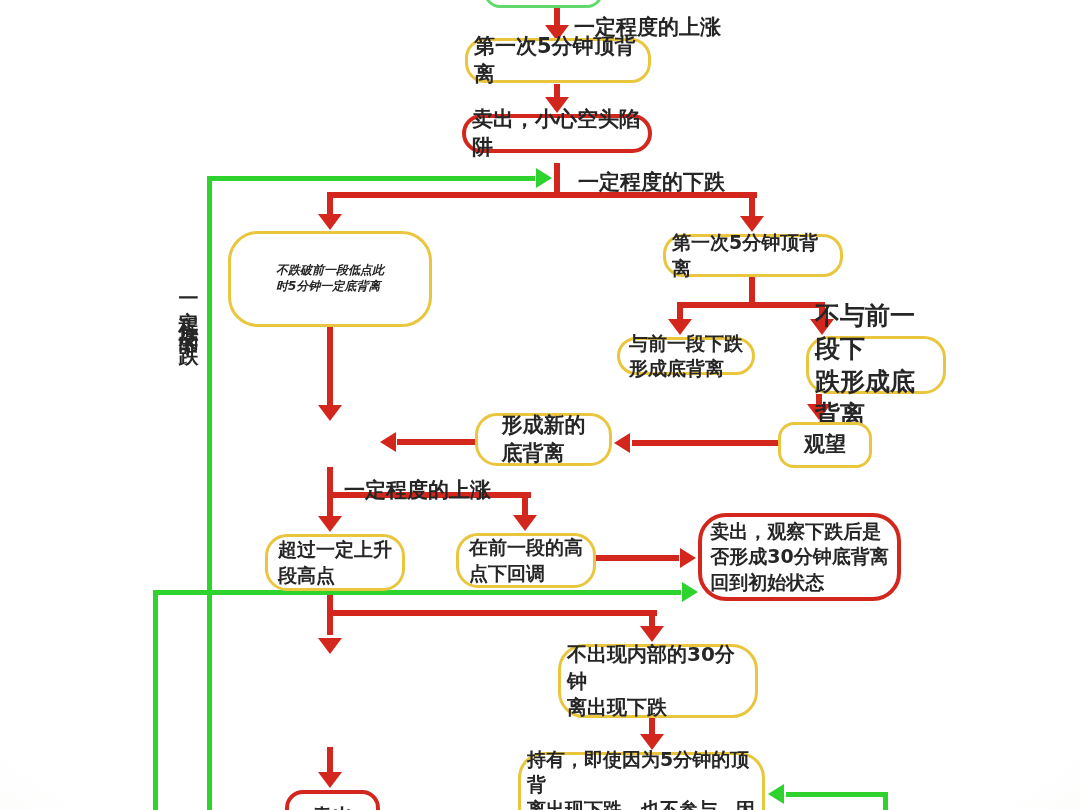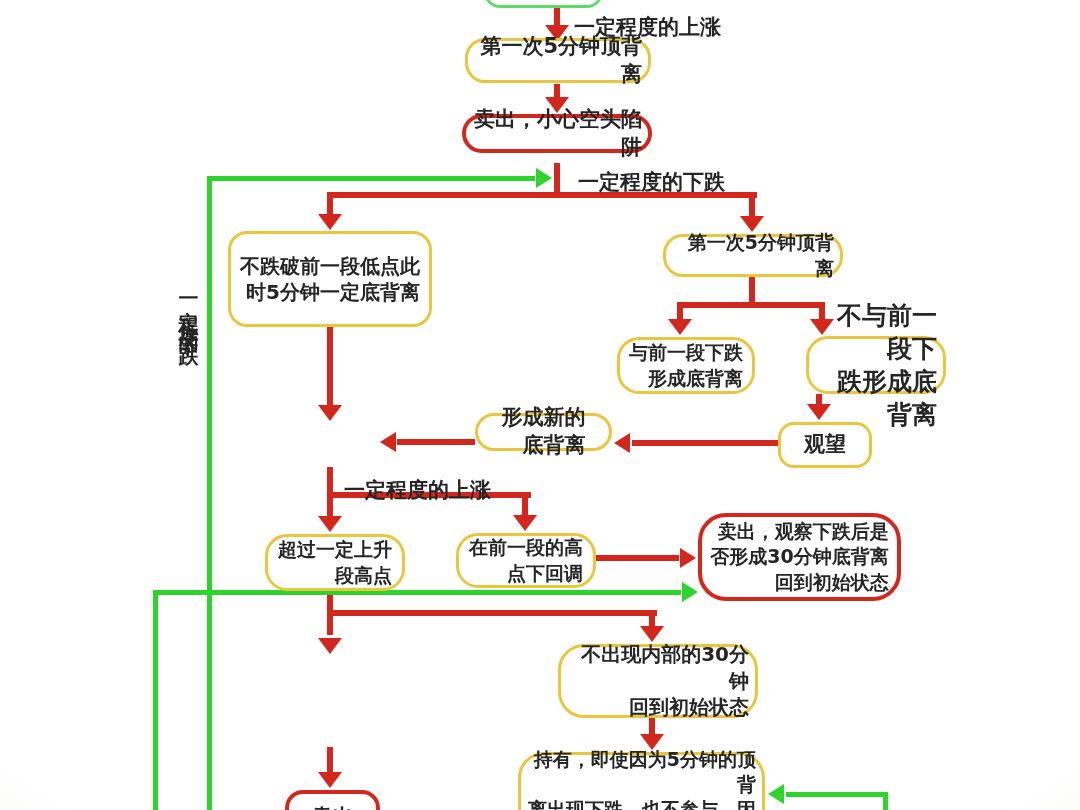--- a/index.html
+++ b/index.html
@@ -7,21 +7,21 @@
     --text:#262626; --node-bg:#ffffff;
   }
   html,body{margin:0;padding:0;}
   body{font-family:"DejaVu Sans","Liberation Sans",sans-serif;}
   #canvas{
     position:relative;width:1080px;height:810px;overflow:hidden;
     background:radial-gradient(120% 120% at 50% 45%, #ffffff 55%, #f4faf1 85%, #eaf5e5 100%);
   }
   .node{
     position:absolute;box-sizing:border-box;background:var(--node-bg);
-    display:flex;align-items:center;justify-content:center;text-align:right;
+    display:flex;align-items:center;justify-content:center;text-align:left;
     white-space:pre-line;color:var(--text);font-weight:600;line-height:1.32;
     padding:2px 6px;
   }
   .node.yellow{border:3.5px solid var(--yellow);}
   .node.red{border:4px solid var(--red);}
   .node.green{border:3px solid var(--green-box);}
   .seg{position:absolute;}
   .seg.red{background:var(--red);}
   .seg.green{background:var(--green-line);}
   .ah{position:absolute;width:0;height:0;}
@@ -79,39 +79,39 @@
     <div class="ah" style="left: 318px; top: 638px; border-left: 12px solid transparent; border-right: 12px solid transparent; border-top: 16px solid rgb(211, 39, 30);"></div>
     <div class="ah" style="left: 640px; top: 626px; border-left: 12px solid transparent; border-right: 12px solid transparent; border-top: 16px solid rgb(211, 39, 30);"></div>
     <div class="ah" style="left: 318px; top: 772px; border-left: 12px solid transparent; border-right: 12px solid transparent; border-top: 16px solid rgb(211, 39, 30);"></div>
     <div class="ah" style="left: 640px; top: 734px; border-left: 12px solid transparent; border-right: 12px solid transparent; border-top: 16px solid rgb(211, 39, 30);"></div>
     <div class="ah" style="left: 536px; top: 168px; border-top: 10px solid transparent; border-bottom: 10px solid transparent; border-left: 16px solid rgb(46, 211, 46);"></div>
     <div class="ah" style="left: 682px; top: 582px; border-top: 10px solid transparent; border-bottom: 10px solid transparent; border-left: 16px solid rgb(46, 211, 46);"></div>
     <div class="ah" style="left: 768px; top: 784px; border-top: 10px solid transparent; border-bottom: 10px solid transparent; border-right: 16px solid rgb(46, 211, 46);"></div>
     <div class="node green" style="left: 484px; top: -40px; width: 119px; height: 48px; border-radius: 16px; font-size: 20px;"></div>
     <div class="node yellow" style="left: 465px; top: 38px; width: 186px; height: 45px; border-radius: 20px; font-size: 21px;">第一次5分钟顶背离</div>
     <div class="node red" style="left: 462px; top: 114px; width: 190px; height: 39px; border-radius: 24px; font-size: 21px;">卖出，小心空头陷阱</div>
-    <div class="node yellow" style="left: 228px; top: 231px; width: 204px; height: 96px; border-radius: 19px; font-size: 20px;">不跌破前一段低点此
+    <div class="node yellow" style="left: 228px; top: 231px; width: 204px; height: 96px; border-radius: 30px; font-size: 12px; font-style: italic;">不跌破前一段低点此
 时5分钟一定底背离</div>
     <div class="node yellow" style="left: 663px; top: 234px; width: 180px; height: 43px; border-radius: 20px; font-size: 19px;">第一次5分钟顶背离</div>
-    <div class="node yellow" style="left: 617px; top: 337px; width: 138px; height: 57px; border-radius: 22px; font-size: 19px;">与前一段下跌
+    <div class="node yellow" style="left: 617px; top: 337px; width: 138px; height: 38px; border-radius: 22px; font-size: 19px;">与前一段下跌
 形成底背离</div>
     <div class="node yellow" style="left: 806px; top: 336px; width: 140px; height: 58px; border-radius: 22px; font-size: 25px;">不与前一段下
 跌形成底背离</div>
     <div class="node yellow" style="left: 778px; top: 422px; width: 94px; height: 46px; border-radius: 16px; font-size: 21px;">观望</div>
-    <div class="node yellow" style="left: 475px; top: 413px; width: 137px; height: 38px; border-radius: 22px; font-size: 21px;">形成新的
+    <div class="node yellow" style="left: 475px; top: 413px; width: 137px; height: 53px; border-radius: 22px; font-size: 21px;">形成新的
 底背离</div>
     <div class="node yellow" style="left: 456px; top: 533px; width: 140px; height: 55px; border-radius: 22px; font-size: 19px;">在前一段的高
 点下回调</div>
     <div class="node yellow" style="left: 265px; top: 534px; width: 140px; height: 57px; border-radius: 22px; font-size: 19px;">超过一定上升
 段高点</div>
     <div class="node red" style="left: 698px; top: 513px; width: 203px; height: 88px; border-radius: 28px; font-size: 19px;">卖出，观察下跌后是
 否形成30分钟底背离
 回到初始状态</div>
     <div class="node yellow" style="left: 558px; top: 644px; width: 200px; height: 74px; border-radius: 26px; font-size: 20px;">不出现内部的30分钟
-回到初始状态</div>
+离出现下跌</div>
     <div class="node red" style="left: 285px; top: 790px; width: 95px; height: 55px; border-radius: 18px; font-size: 21px;">卖出</div>
     <div class="node yellow" style="left: 518px; top: 752px; width: 247px; height: 90px; border-radius: 26px; font-size: 19px;">持有，即使因为5分钟的顶背
 离出现下跌，也不参与，因为</div>
     <div class="flabel" style="left: 574px; top: 13px; font-size: 21px;">一定程度的上涨</div>
     <div class="flabel" style="left: 578px; top: 168px; font-size: 21px;">一定程度的下跌</div>
     <div class="flabel" style="left: 344px; top: 476px; font-size: 21px;">一定程度的上涨</div>
     <div class="flabel vertical" style="left: 176px; top: 288px; font-size: 20px;">一定程度的下跌</div>
   </div>
 
 </body></html>

